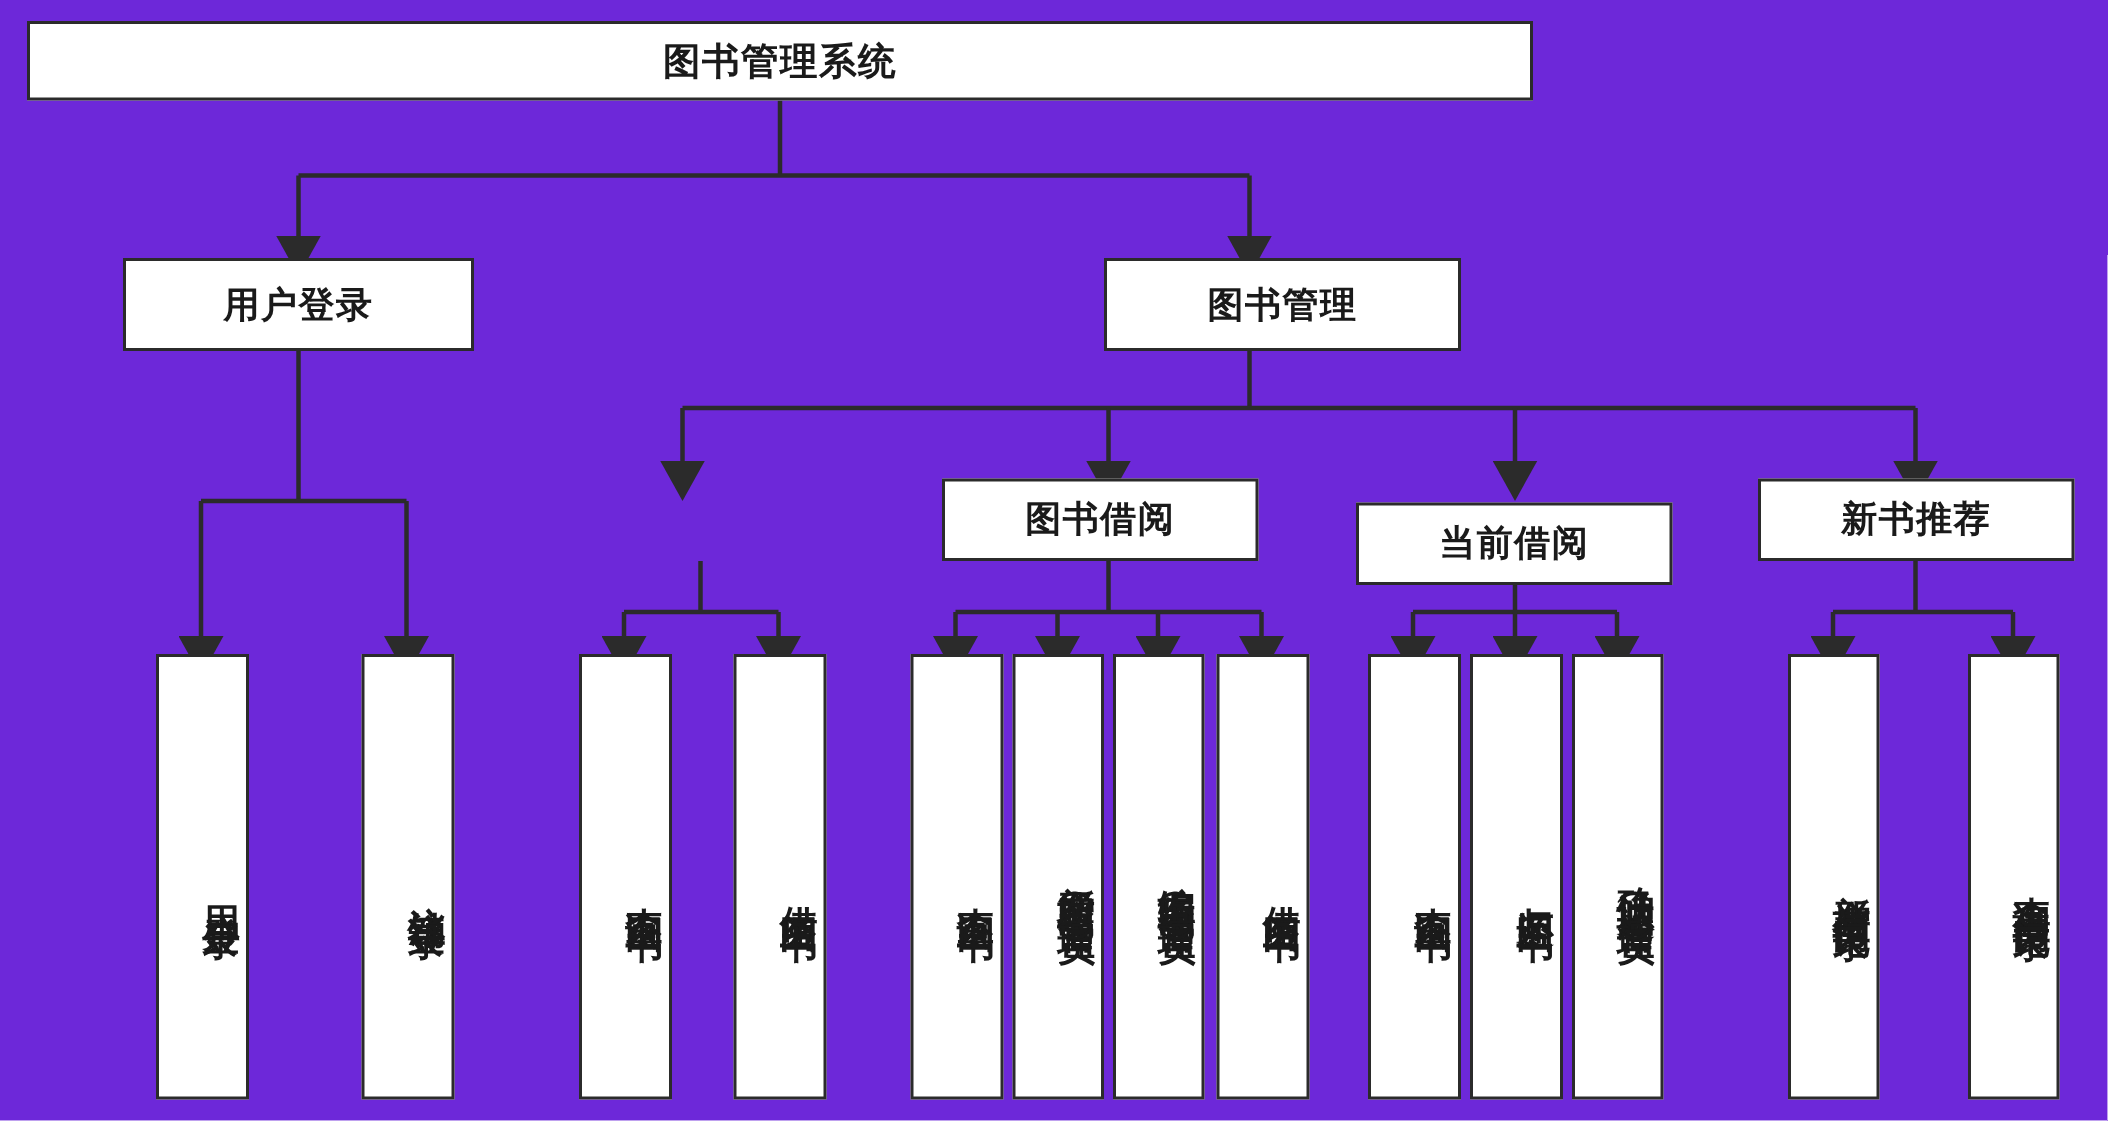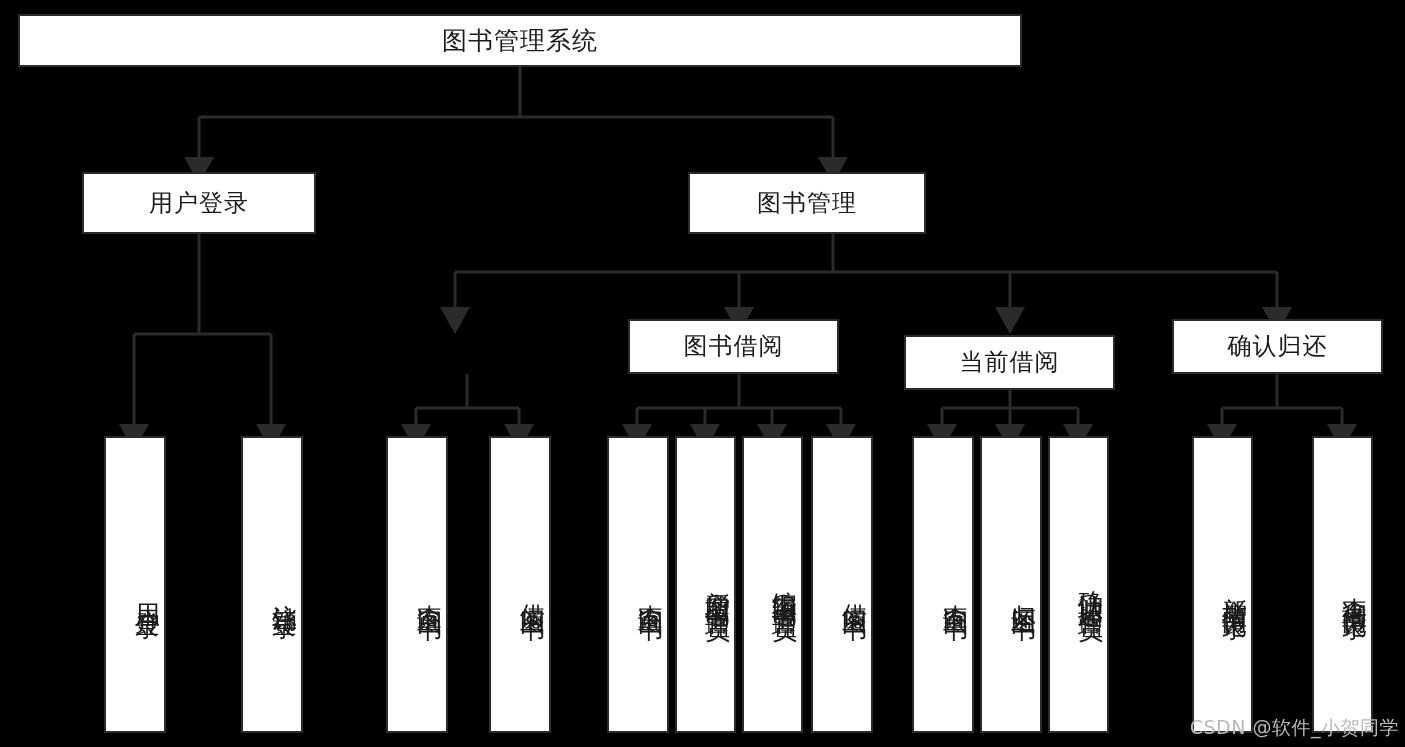--- a/index.html
+++ b/index.html
@@ -7,22 +7,23 @@
     padding: 0;
     background: #ffffff;
   }
   body {
     font-family: "DejaVu Sans", "Liberation Sans", sans-serif;
   }
   #canvas {
     position: relative;
     width: 1405px;
     height: 747px;
-    background: #000000;
+    background: #6d28d9;
     overflow: hidden;
+    font-weight: bold;
   }
   svg.wires {
     position: absolute;
     left: 0;
     top: 0;
     width: 1405px;
     height: 747px;
     pointer-events: none;
   }
   .node {
@@ -127,32 +128,32 @@
     </g>
   </svg>
 
   <div class="node node-h node-root" style="left:18px; top:14px; width:1004px; height:53px;">
     <span>图书管理系统</span>
   </div>
 
   <div class="node node-h" style="left:82px; top:172px; width:234px; height:62px;">
     <span>用户登录</span>
   </div>
-  <div class="node node-h" style="left:688px; top:172px; width:238px; height:62px;">
+  <div class="node node-h" style="left:736px; top:172px; width:238px; height:62px;">
     <span>图书管理</span>
   </div>
 
   <div class="node node-h" style="left:628px; top:319px; width:211px; height:55px;">
     <span>图书借阅</span>
   </div>
   <div class="node node-h" style="left:904px; top:319px; width:211px; height:55px;margin-top:16px;">
     <span>当前借阅</span>
   </div>
   <div class="node node-h" style="left:1172px; top:319px; width:211px; height:55px;">
-    <span>确认归还</span>
+    <span>新书推荐</span>
   </div>
 
   <div class="node node-v" style="left:104px; top:436px; width:62px; height:297px;">
     <span class="vtext">用户登录</span>
   </div>
   <div class="node node-v" style="left:241px; top:436px; width:62px; height:297px;">
     <span class="vtext">注销登录</span>
   </div>
 
   <div class="node node-v" style="left:386px; top:436px; width:62px; height:297px;">
@@ -185,15 +186,14 @@
     <span class="vtext">确认归还（管理员）</span>
   </div>
 
   <div class="node node-v long" style="left:1192px; top:436px; width:61px; height:297px;">
     <span class="vtext">新增借阅记录</span>
   </div>
   <div class="node node-v long" style="left:1312px; top:436px; width:61px; height:297px;">
     <span class="vtext">查询借阅记录</span>
   </div>
 
-  <div class="watermark">CSDN @软件_小贺同学</div>
 
 </div>
 
 </body></html>

